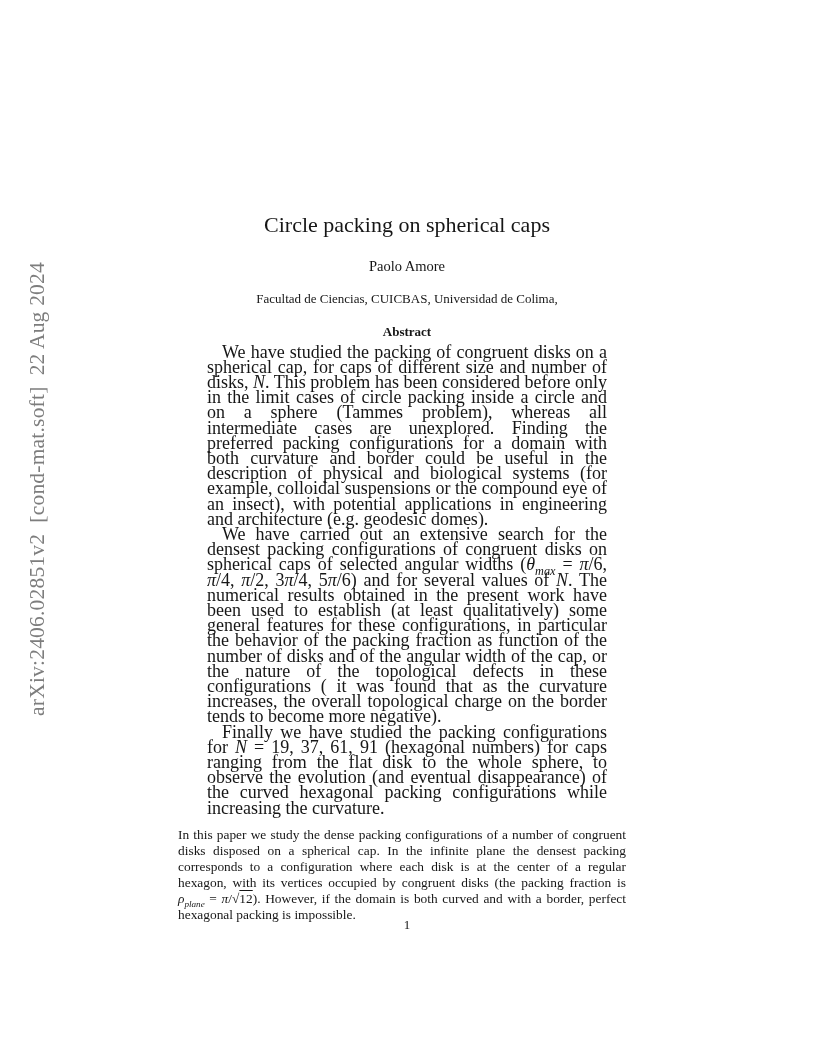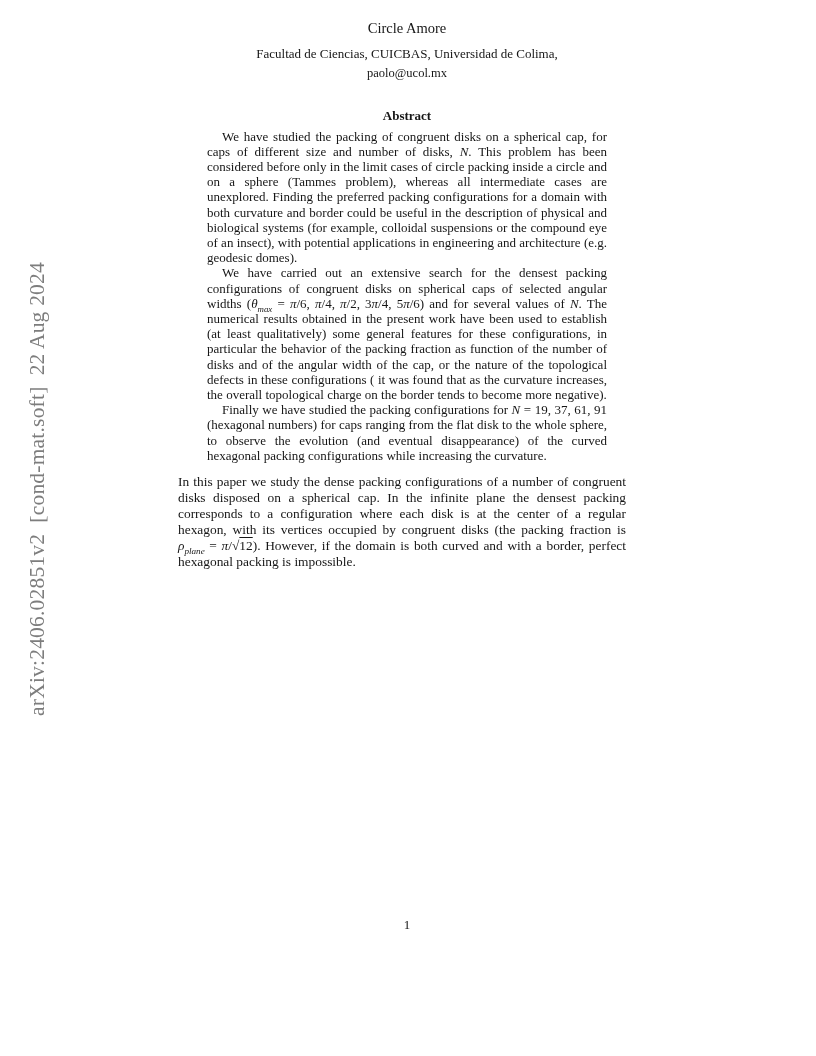--- a/index.html
+++ b/index.html
@@ -23,29 +23,29 @@
     letter-spacing: 0.2px;
   }
   .content {
     position: absolute;
     left: 178px;
     top: 0;
     width: 458px;
   }
   .title   { margin-top: 211px; text-align: center; font-size: 22px;   line-height: 27px; }
   .author  { margin-top: 20px;  text-align: center; font-size: 14.5px; line-height: 17px; }
-  .affil   { margin-top: 7px;   text-align: center; font-size: 13px;   line-height: 19.5px; }
+  .affil   { margin-top: 14px;   text-align: center; font-size: 13px;   line-height: 19.5px; }
   .email   { margin-top: 2px;   text-align: center; font-size: 12.5px; line-height: 15px; }
   .date    { margin-top: 13px;  text-align: center; font-size: 15px;   line-height: 18px; }
-  .abstract { width: 400px; margin: 27px auto 0 auto; }
+  .abstract { width: 400px; margin: 15px auto 0 auto; }
   .abs-head { text-align: center; font-weight: bold; font-size: 13px; line-height: 16px; margin-bottom: 5px; }
   .abs-p {
     margin: 0;
     text-indent: 15px;
-    font-size: 13px;
+    font-size: 18px;
     line-height: 15.2px;
     text-align: justify;
   }
   .sec-head { margin-top: 15px; font-weight: bold; font-size: 17.5px; line-height: 21px; }
   .sec-num  { display: inline-block; margin-right: 0.95em; }
   .body-p {
     margin: 11px 10px 0 0;
     font-size: 13.4px;
     line-height: 16.1px;
     text-align: justify;
@@ -65,28 +65,28 @@
 </style>
 </head>
 <body>
 
 <div class="page">
 
   <div class="arxiv-banner">arXiv:2406.02851v2  [cond-mat.soft]  22 Aug 2024</div>
 
   <div class="content">
 
+    <div class="title">Circle packing on spherical caps</div>
 
-    <div class="author">Circle Amore</div>
+    <div class="author">Paolo Amore</div>
 
     <div class="affil">
       <div>Facultad de Ciencias, CUICBAS, Universidad de Colima,</div>
     </div>
 
-    <div class="email">paolo@ucol.mx</div>
 
 
     <div class="abstract">
       <div class="abs-head">Abstract</div>
       <p class="abs-p">We have studied the packing of congruent disks on a spherical cap, for caps of different size and number of disks, <i>N</i>. This problem has been considered before only in the limit cases of circle packing inside a circle and on a sphere (Tammes problem), whereas all intermediate cases are unexplored. Finding the preferred packing configurations for a domain with both curvature and border could be useful in the description of physical and biological systems (for example, colloidal suspensions or the compound eye of an insect), with potential applications in engineering and architecture (e.g. geodesic domes).</p>
       <p class="abs-p">We have carried out an extensive search for the densest packing configurations of congruent disks on spherical caps of selected angular widths (<i>θ</i><sub>max</sub> = <i>π</i>/6, <i>π</i>/4, <i>π</i>/2, 3<i>π</i>/4, 5<i>π</i>/6) and for several values of <i>N</i>. The numerical results obtained in the present work have been used to establish (at least qualitatively) some general features for these configurations, in particular the behavior of the packing fraction as function of the number of disks and of the angular width of the cap, or the nature of the topological defects in these configurations ( it was found that as the curvature increases, the overall topological charge on the border tends to become more negative).</p>
       <p class="abs-p">Finally we have studied the packing configurations for <i>N</i> = 19, 37, 61, 91 (hexagonal numbers) for caps ranging from the flat disk to the whole sphere, to observe the evolution (and eventual disappearance) of the curved hexagonal packing configurations while increasing the curvature.</p>
     </div>
 
 

